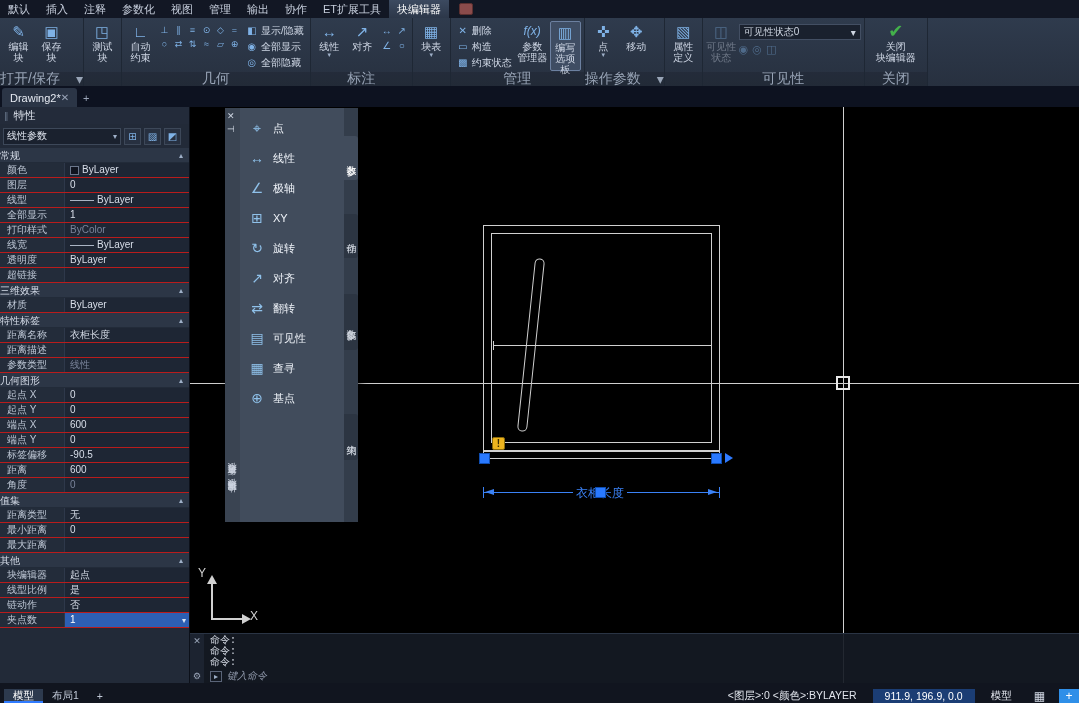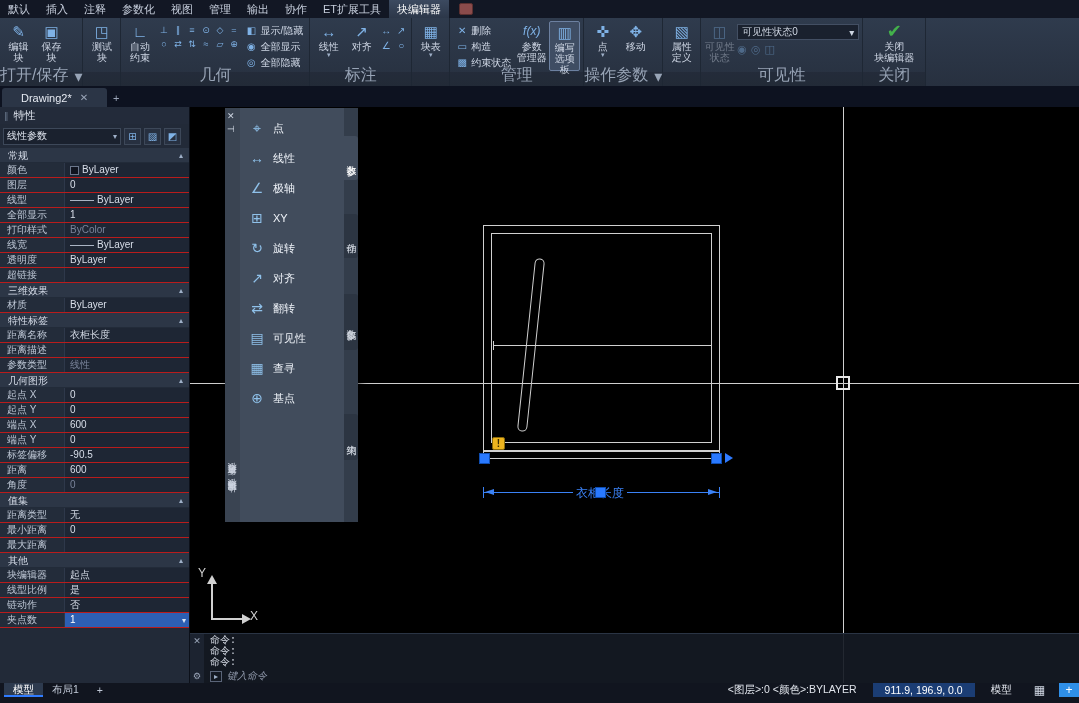--- a/index.html
+++ b/index.html
@@ -9,21 +9,21 @@
   
   .menubar{position:absolute;top:0;left:0;right:0;height:18px;background:#121724;display:flex;align-items:stretch;z-index:30}
   .menu-item{padding:0 8px;display:flex;align-items:center;color:#c7cfdd;font-size:11px;cursor:default}
   .menu-item.active{background:linear-gradient(#3c4a60,#2c3749);color:#fff}
   .menu-extra{width:14px;height:12px;margin:3px 0 0 10px;background:#8a4b4b;border:1px solid #5c3030;border-radius:2px}
 
   
   .ribbon{position:absolute;top:18px;left:0;right:0;height:68px;background:linear-gradient(#2f3b4d,#27303f);display:flex;z-index:29}
   .rgroup{display:flex;flex-direction:column;border-right:1px solid #1e2734;padding-top:1px}
   .rbody{flex:1;display:flex;align-items:flex-start;padding:2px 3px 0 3px;gap:2px}
-  .rlabel{height:14px;text-align:center;font-size:16px;color:#98a4b6;display:flex;align-items:flex-end;justify-content:center;gap:6px;background:rgba(0,0,0,.12)}
+  .rlabel{height:14px;text-align:center;font-size:14px;color:#98a4b6;display:flex;align-items:center;justify-content:center;gap:16px;background:rgba(0,0,0,.12)}
   .bigbtn{width:31px;height:50px;display:flex;flex-direction:column;align-items:center;border-radius:2px;padding-top:1px}
   .bigbtn .ic{font-size:15px;line-height:19px;height:19px;color:#7fb2e6}
   .bigbtn .lbl{font-size:10px;line-height:11px;white-space:pre-line;text-align:center;color:#ced6e4}
   .bigbtn .dd{font-size:7px;color:#9fb0c8;line-height:6px}
   .bigbtn.wide{width:56px}
   .bigbtn.on{background:#3f4d63;border:1px solid #6c80a0}
   .bigbtn.disabled{opacity:.42}
   .stackcol{display:flex;flex-direction:column;gap:1px;padding-top:2px}
   .srow{display:flex;align-items:center;height:15px;font-size:10px;gap:3px;padding:0 3px;color:#ced6e4;border-radius:2px}
   .srow .ic{font-size:10px;color:#7fb2e6;width:12px;text-align:center}
@@ -33,33 +33,33 @@
   .smgrid span{font-size:10px;color:#7fb2e6;text-align:center;line-height:14px}
   .fxic{font-style:italic;font-size:12px;color:#7fb2e6;height:19px;line-height:19px}
   .viscol{display:flex;flex-direction:column;gap:3px;padding-top:3px}
   .vis-dd{width:122px;height:16px;background:#1a212e;border:1px solid #434f63;display:flex;align-items:center;justify-content:space-between;padding:0 4px;font-size:10px;color:#cfd6e2}
   .visrow{display:flex;gap:4px;opacity:.42}
   .visrow .vic{font-size:11px;color:#7fb2e6}
   .greenic{color:#43b14b !important;font-size:18px !important}
 
   
   .tabbar{position:absolute;top:86px;left:0;right:0;height:21px;background:#0d1220;display:flex;align-items:flex-end;padding-left:2px;z-index:28}
-  .ftab{height:19px;background:#2b3546;display:flex;align-items:center;gap:8px;padding:0 19px;color:#e6eaf2;border-radius:3px 3px 0 0;font-size:11px}
+  .ftab{height:19px;background:#2b3546;display:flex;align-items:center;padding:0 8px;color:#e6eaf2;border-radius:3px 3px 0 0;font-size:11px}
   .ftab .x{color:#9aa5b8;font-size:10px}
   .ftab-plus{width:18px;height:19px;display:flex;align-items:center;justify-content:center;color:#9aa5b8}
 
   
   .props{position:absolute;top:107px;left:0;width:190px;bottom:20px;background:#222a38;border-right:1px solid #0c1019;z-index:10}
   .props-title{height:17px;display:flex;align-items:center;gap:5px;padding-left:4px;font-size:11px;color:#dfe5ef;background:#232b3a}
   .props-title .gr{color:#6f7c92;font-size:9px}
   .props-toolbar{height:24px;display:flex;align-items:center;gap:3px;padding:0 3px}
   .props-combo{width:118px;height:17px;background:#1a212e;border:1px solid #3d4859;display:flex;align-items:center;justify-content:space-between;padding:0 3px;font-size:10px;color:#dfe4ee}
   .props-combo .dd{font-size:8px;color:#9fb0c8}
   .ptool{width:17px;height:17px;border:1px solid #3d4859;background:#273040;color:#7fb2e6;font-size:10px;display:flex;align-items:center;justify-content:center}
-  .psec{height:15px;line-height:15px;background:#2c3646;color:#d5dce8;font-size:10px;padding-left:8px;position:relative;border-bottom:1px solid #222b39}
+  .psec{height:15px;line-height:15px;background:#2c3646;color:#d5dce8;font-size:10px;padding-left:0;position:relative;border-bottom:1px solid #222b39}
   .psec .arr{position:absolute;right:6px;top:0;font-size:8px;color:#9fb0c8}
   .prow{display:flex;height:15px;line-height:14px;font-size:10px;border-bottom:1px solid #b91c1c}
   .pl{width:64px;padding-left:7px;color:#bdc6d4;background:#232c3a;overflow:hidden;white-space:nowrap}
   .pv{flex:1;padding-left:5px;color:#d8dee9;background:#1e2634;border-left:1px solid #2e384a;display:flex;align-items:center;gap:3px;overflow:hidden;white-space:nowrap}
   .pv.dim{color:#79839a}
   .pv.sel{background:#2d5fb3;color:#fff;position:relative}
   .pv.sel .dd{position:absolute;right:3px;top:1px;font-size:8px;color:#dce6f5}
   .sw{width:9px;height:9px;background:#10141f;border:1px solid #6b778c;display:inline-block;flex:none}
   .lineseg{width:24px;height:1px;background:#aab4c4;display:inline-block;flex:none}
 
@@ -106,21 +106,21 @@
   .cmdwin{position:absolute;left:0;right:0;bottom:0;height:50px;background:rgba(21,26,36,.92);display:flex;z-index:7;border-top:1px solid #2a3444}
   .cmd-strip{width:14px;background:#1c2330;display:flex;flex-direction:column;justify-content:space-between;align-items:center;padding:2px 0}
   .cmd-strip .ic{font-size:9px;color:#9aa5b8}
   .cmd-body{flex:1;display:flex;flex-direction:column;padding:1px 0 0 6px}
   .cmd-line{font-size:10px;line-height:11px;color:#d9dee8;font-family:"Liberation Mono","DejaVu Sans Mono",monospace}
   .cmd-input{margin-top:1px;height:15px;display:flex;align-items:center;gap:5px}
   .cmd-box{width:12px;height:11px;border:1px solid #5a6478;color:#9fb0c8;font-size:8px;line-height:9px;text-align:center}
   .cmd-ph{font-size:10px;font-style:italic;color:#8d96a8}
 
   
-  .statusbar{position:absolute;left:0;right:0;bottom:0;height:20px;background:#11151f;display:flex;align-items:flex-start;z-index:30;font-size:10.5px}
+  .statusbar{position:absolute;left:0;right:0;bottom:0;height:20px;background:#11151f;display:flex;align-items:flex-end;z-index:30;font-size:10.5px}
   .sheet-tabs{display:flex;align-items:stretch;padding-left:4px}
   .stab{padding:0 9px;display:flex;align-items:center;color:#c2cad8}
   .stab.active{background:#2d3a4e;color:#fff;box-shadow:inset 0 -2px 0 #2f7bff}
   .sb-right{margin-left:auto;display:flex;align-items:stretch;gap:8px}
   .sb-cell{display:flex;align-items:center;padding:0 8px;color:#dfe3ea}
   .coords{background:#1b3d74;color:#fff;display:flex;align-items:center;padding:0 12px}
   .gridic{display:flex;align-items:center;padding:0 6px;color:#cfd6e2;font-size:12px}
   .accent{width:20px;background:#2f8fe8;color:#fff;display:flex;align-items:center;justify-content:center;font-size:12px}
 </style>
 </head>

